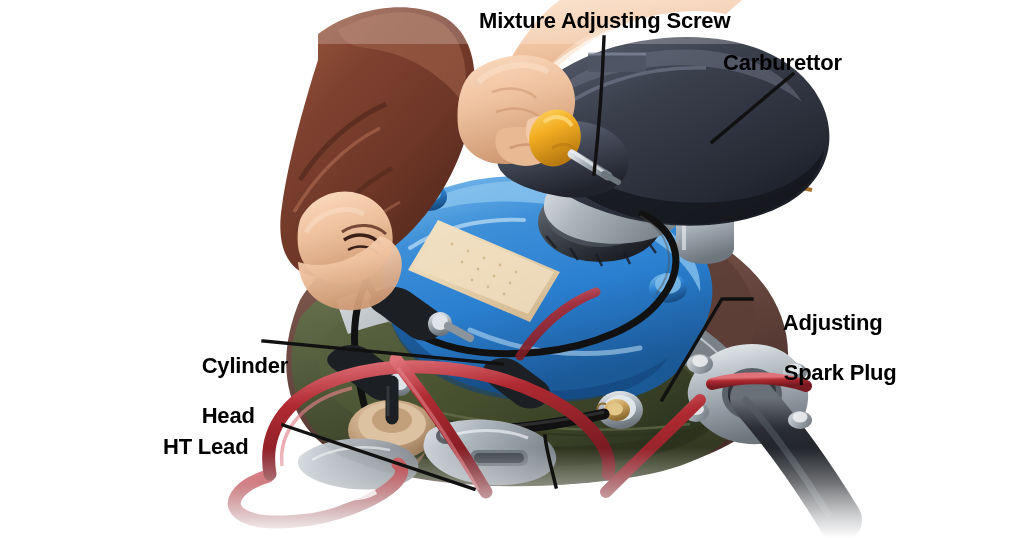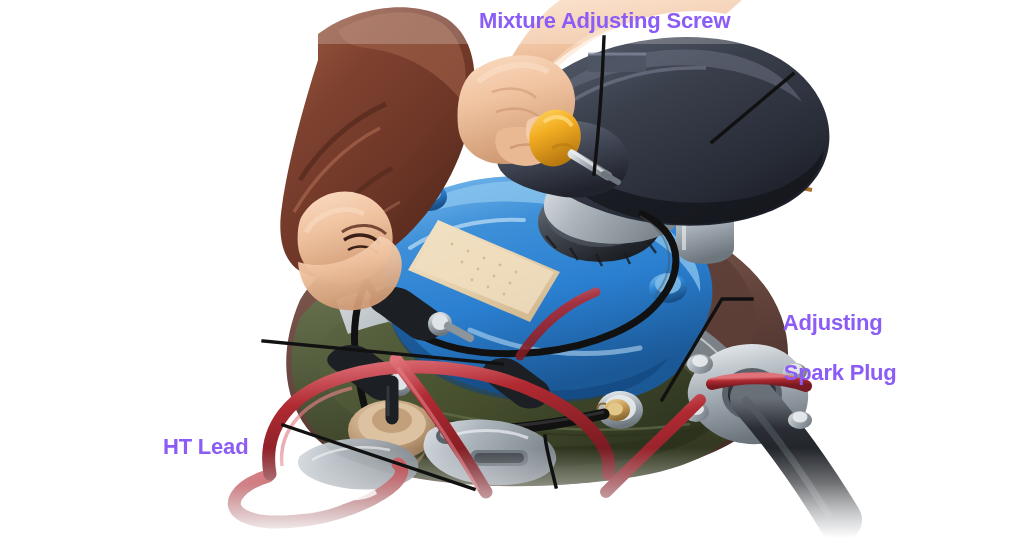--- a/index.html
+++ b/index.html
@@ -1,20 +1,20 @@
 <!DOCTYPE html>
 <html><head>
 <meta charset="utf-8">
 <style>
   html,body{margin:0;padding:0;background:#fff;}
   body{width:1024px;height:538px;overflow:hidden;font-family:"Liberation Sans",sans-serif;}
   #stage{position:relative;width:1024px;height:538px;background:#ffffff;overflow:hidden;}
   #art{position:absolute;left:0;top:0;width:1024px;height:538px;}
   .lbl{position:absolute;font-family:"Liberation Sans",sans-serif;font-weight:bold;
-       color:#8b5cf6;font-size:22px;line-height:25px;letter-spacing:-0.2px;white-space:pre;}
+       color:#000000;font-size:22px;line-height:25px;letter-spacing:-0.2px;white-space:pre;}
   #l-mix{left:479px;top:8px;}
   #l-carb{left:723px;top:50px;}
   #l-color{left:760px;top:285px;}
   #l-cyl{left:178px;top:328px;}
   #l-ht{left:163px;top:410px;margin-top:24px;}
   #l-adapt{left:509px;top:495px;}
 </style>
 </head>
 <body>
 
@@ -521,23 +521,28 @@
       <path d="M793,74 L712,142" stroke-width="3.4"></path>
       <path d="M752,299 L722,299 L662,400" stroke-width="3.4"></path>
       <path d="M263,341 L502,364" stroke-width="3.4"></path>
       <path d="M283,425 L474,489" stroke-width="3.4"></path>
       <path d="M556,487 C550,462 546,448 545,436" stroke-width="3.4"></path>
     </g>
   </svg>
 
   <div class="lbl" id="l-mix">Mixture Adjusting Screw</div>
 
+  <div class="lbl" id="l-carb">Carburettor</div>
 
   <div class="lbl" id="l-color">
     <span>Adjusting</span><br>
     <span>Spark Plug</span>
   </div>
 
+  <div class="lbl" id="l-cyl">
+    <span>Cylinder</span><br>
+    <span>Head</span>
+  </div>
 
   <div class="lbl" id="l-ht">HT Lead</div>
 
 
 </div>
 
 </body></html>

